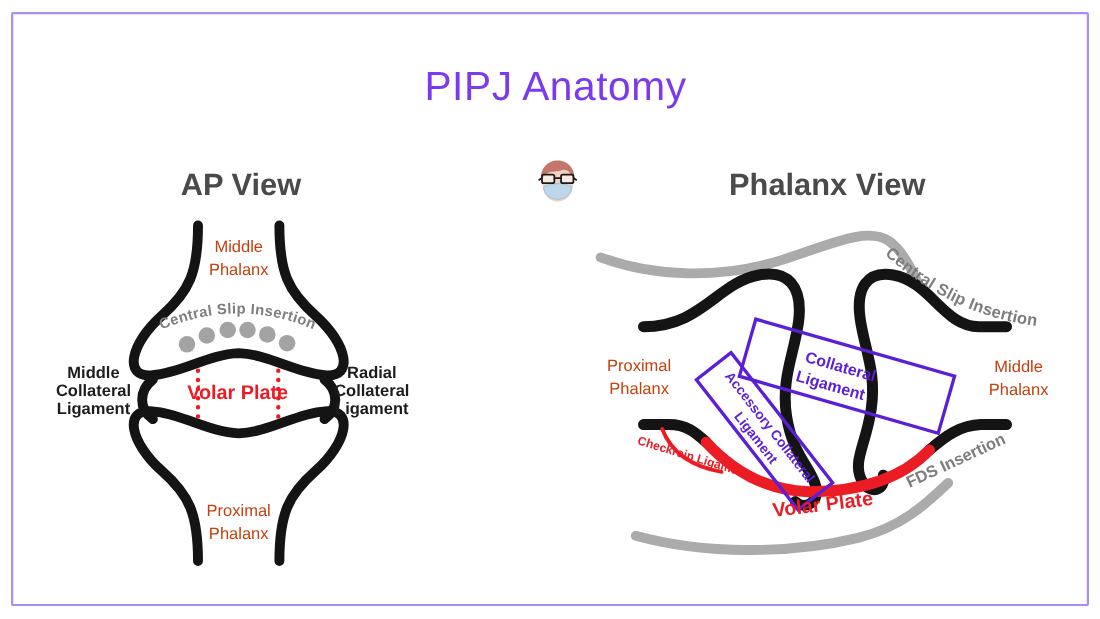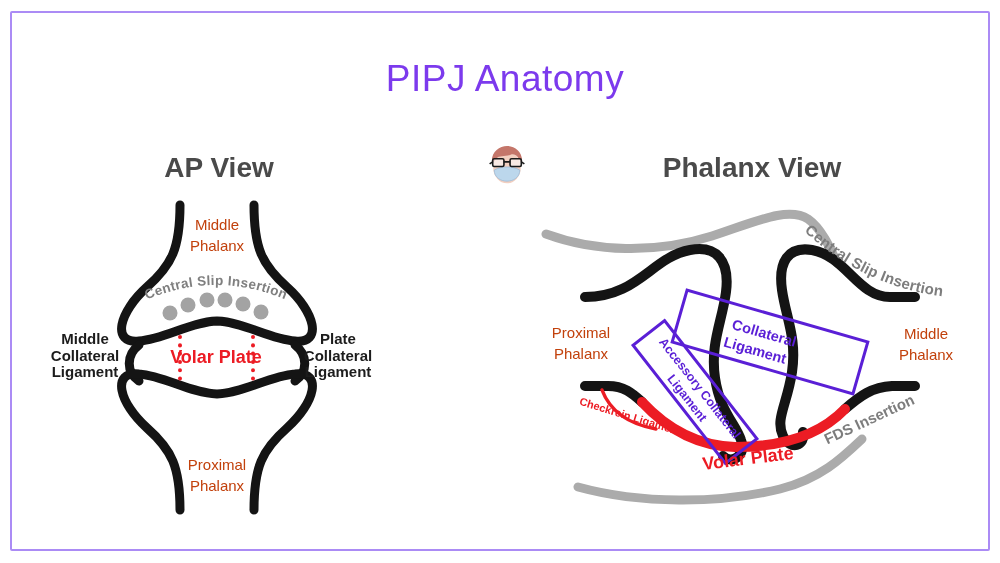--- a/index.html
+++ b/index.html
@@ -80,21 +80,21 @@
 <div class="lbl phalanx" style="left:217px;top:475px;">
   <div>Proximal</div>
   <div>Phalanx</div>
 </div>
 <div class="lbl side-lig" style="left:85px;top:356px;">
   <div>Middle</div>
   <div>Collateral</div>
   <div>Ligament</div>
 </div>
 <div class="lbl side-lig" style="left:338px;top:356px;">
-  <div>Plate</div>
+  <div>Radial</div>
   <div>Collateral</div>
   <div>Ligament</div>
 </div>
 <div class="lbl red-bold ap-volar" style="left:216px;top:357px;">Volar Plate</div>
 
 <div class="lbl view-heading" style="left:752px;top:168px;">Phalanx View</div>
 
 <svg style="left:540px;top:200px;" width="420" height="315" viewBox="0 0 420 315">
 
   <path d="M 6,34 C 55,52 115,54 172,36 C 215,22 248,6 268,19 C 281,28 290,47 297,63" fill="none" stroke="#ababab" stroke-width="9" stroke-linecap="round"></path>

